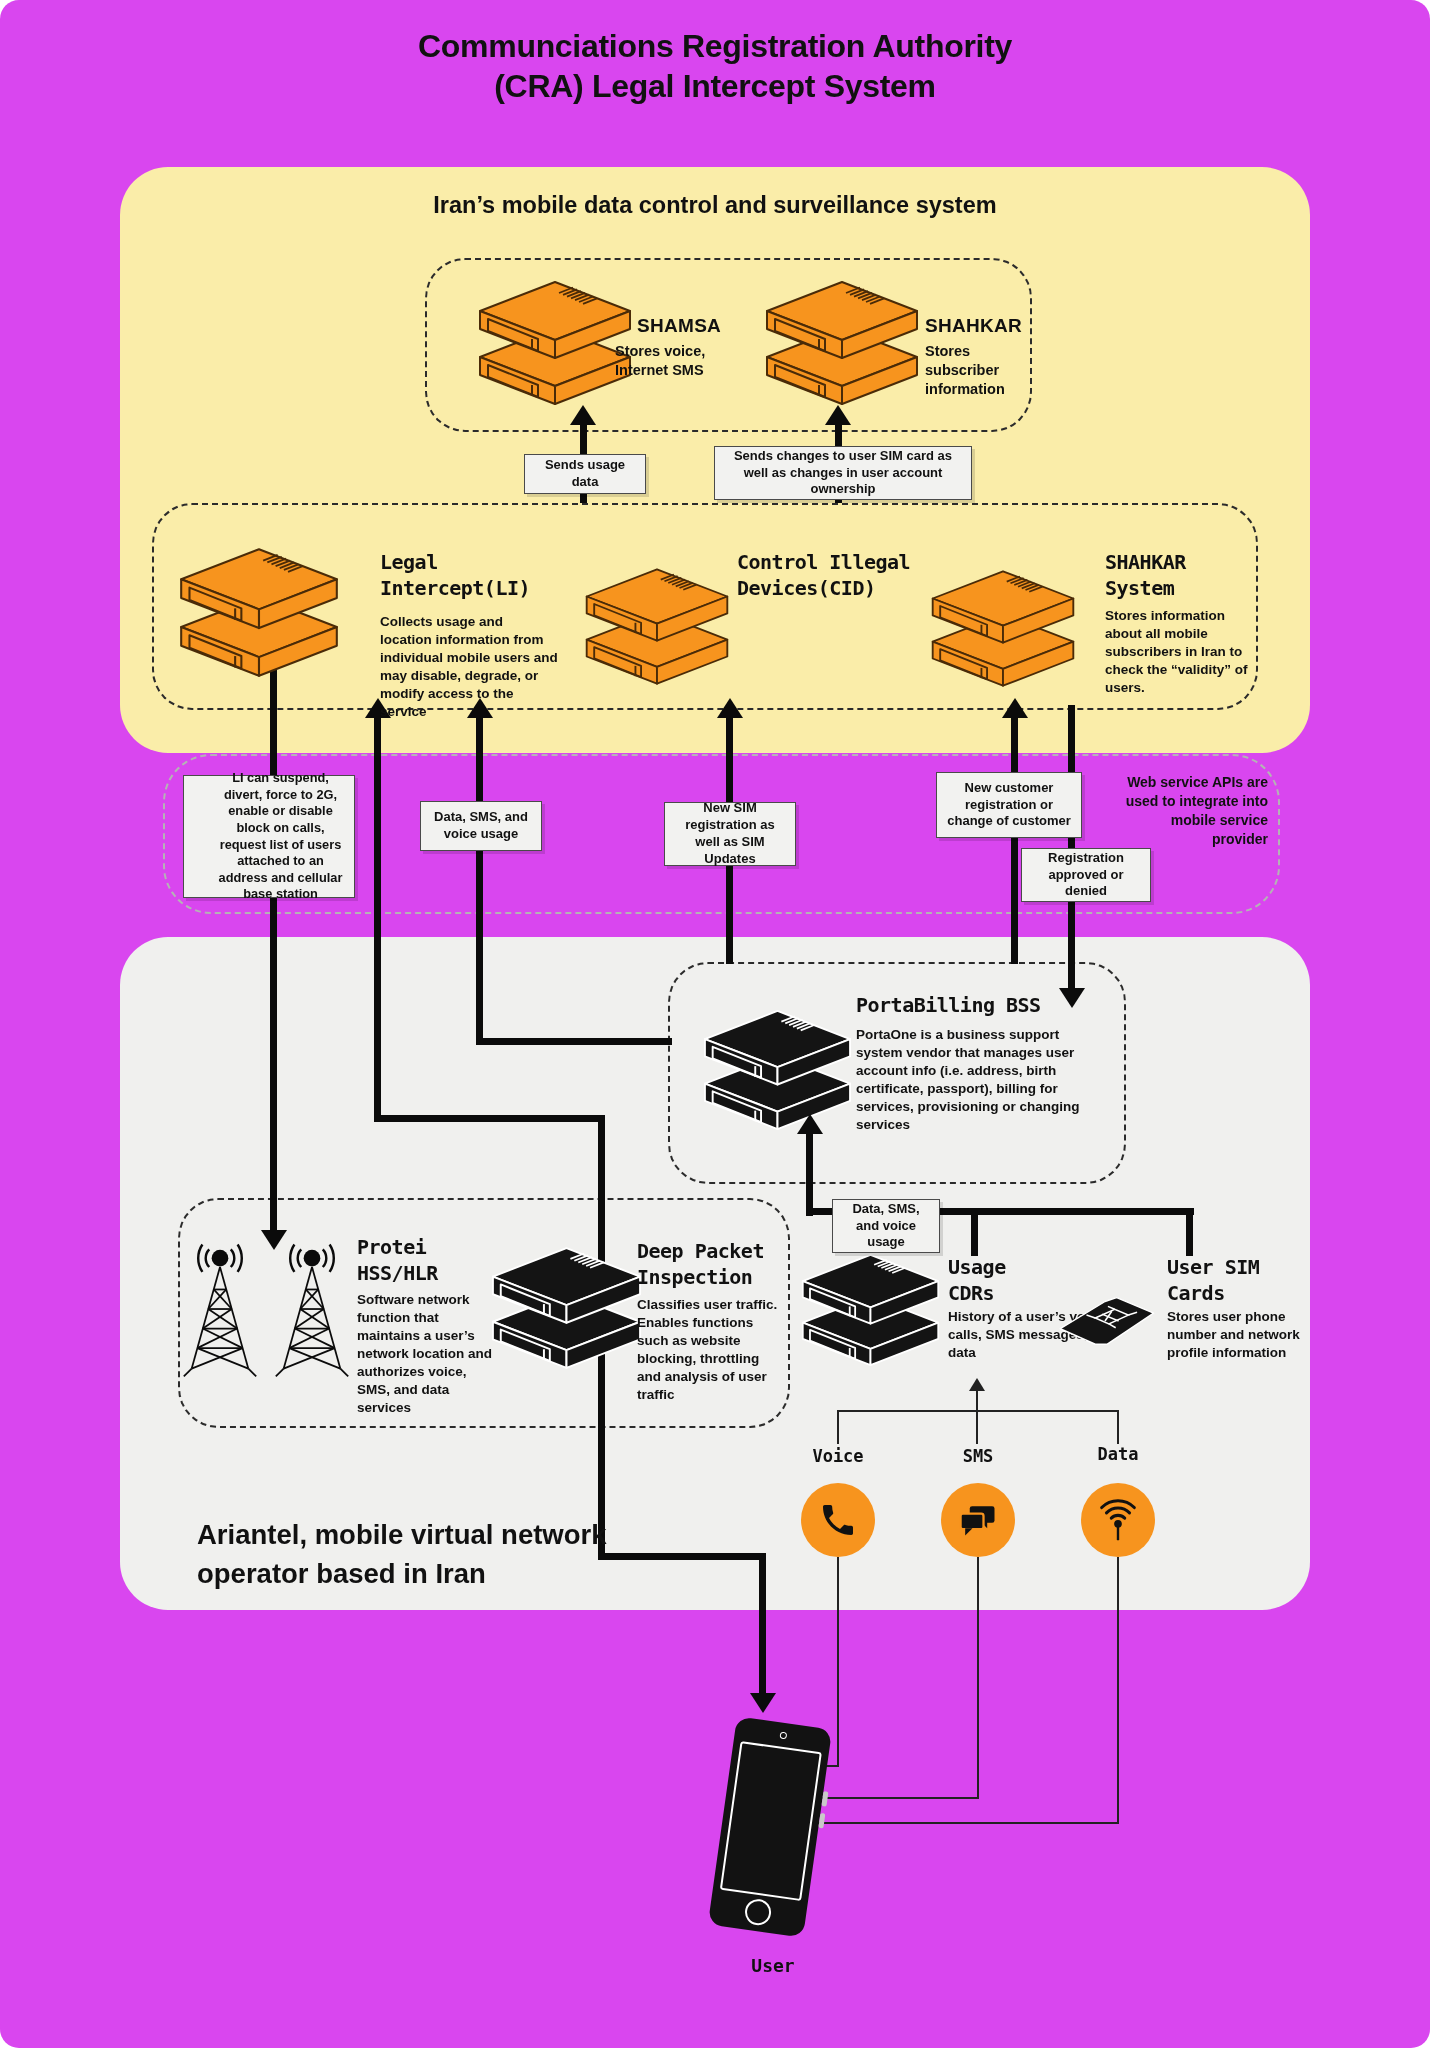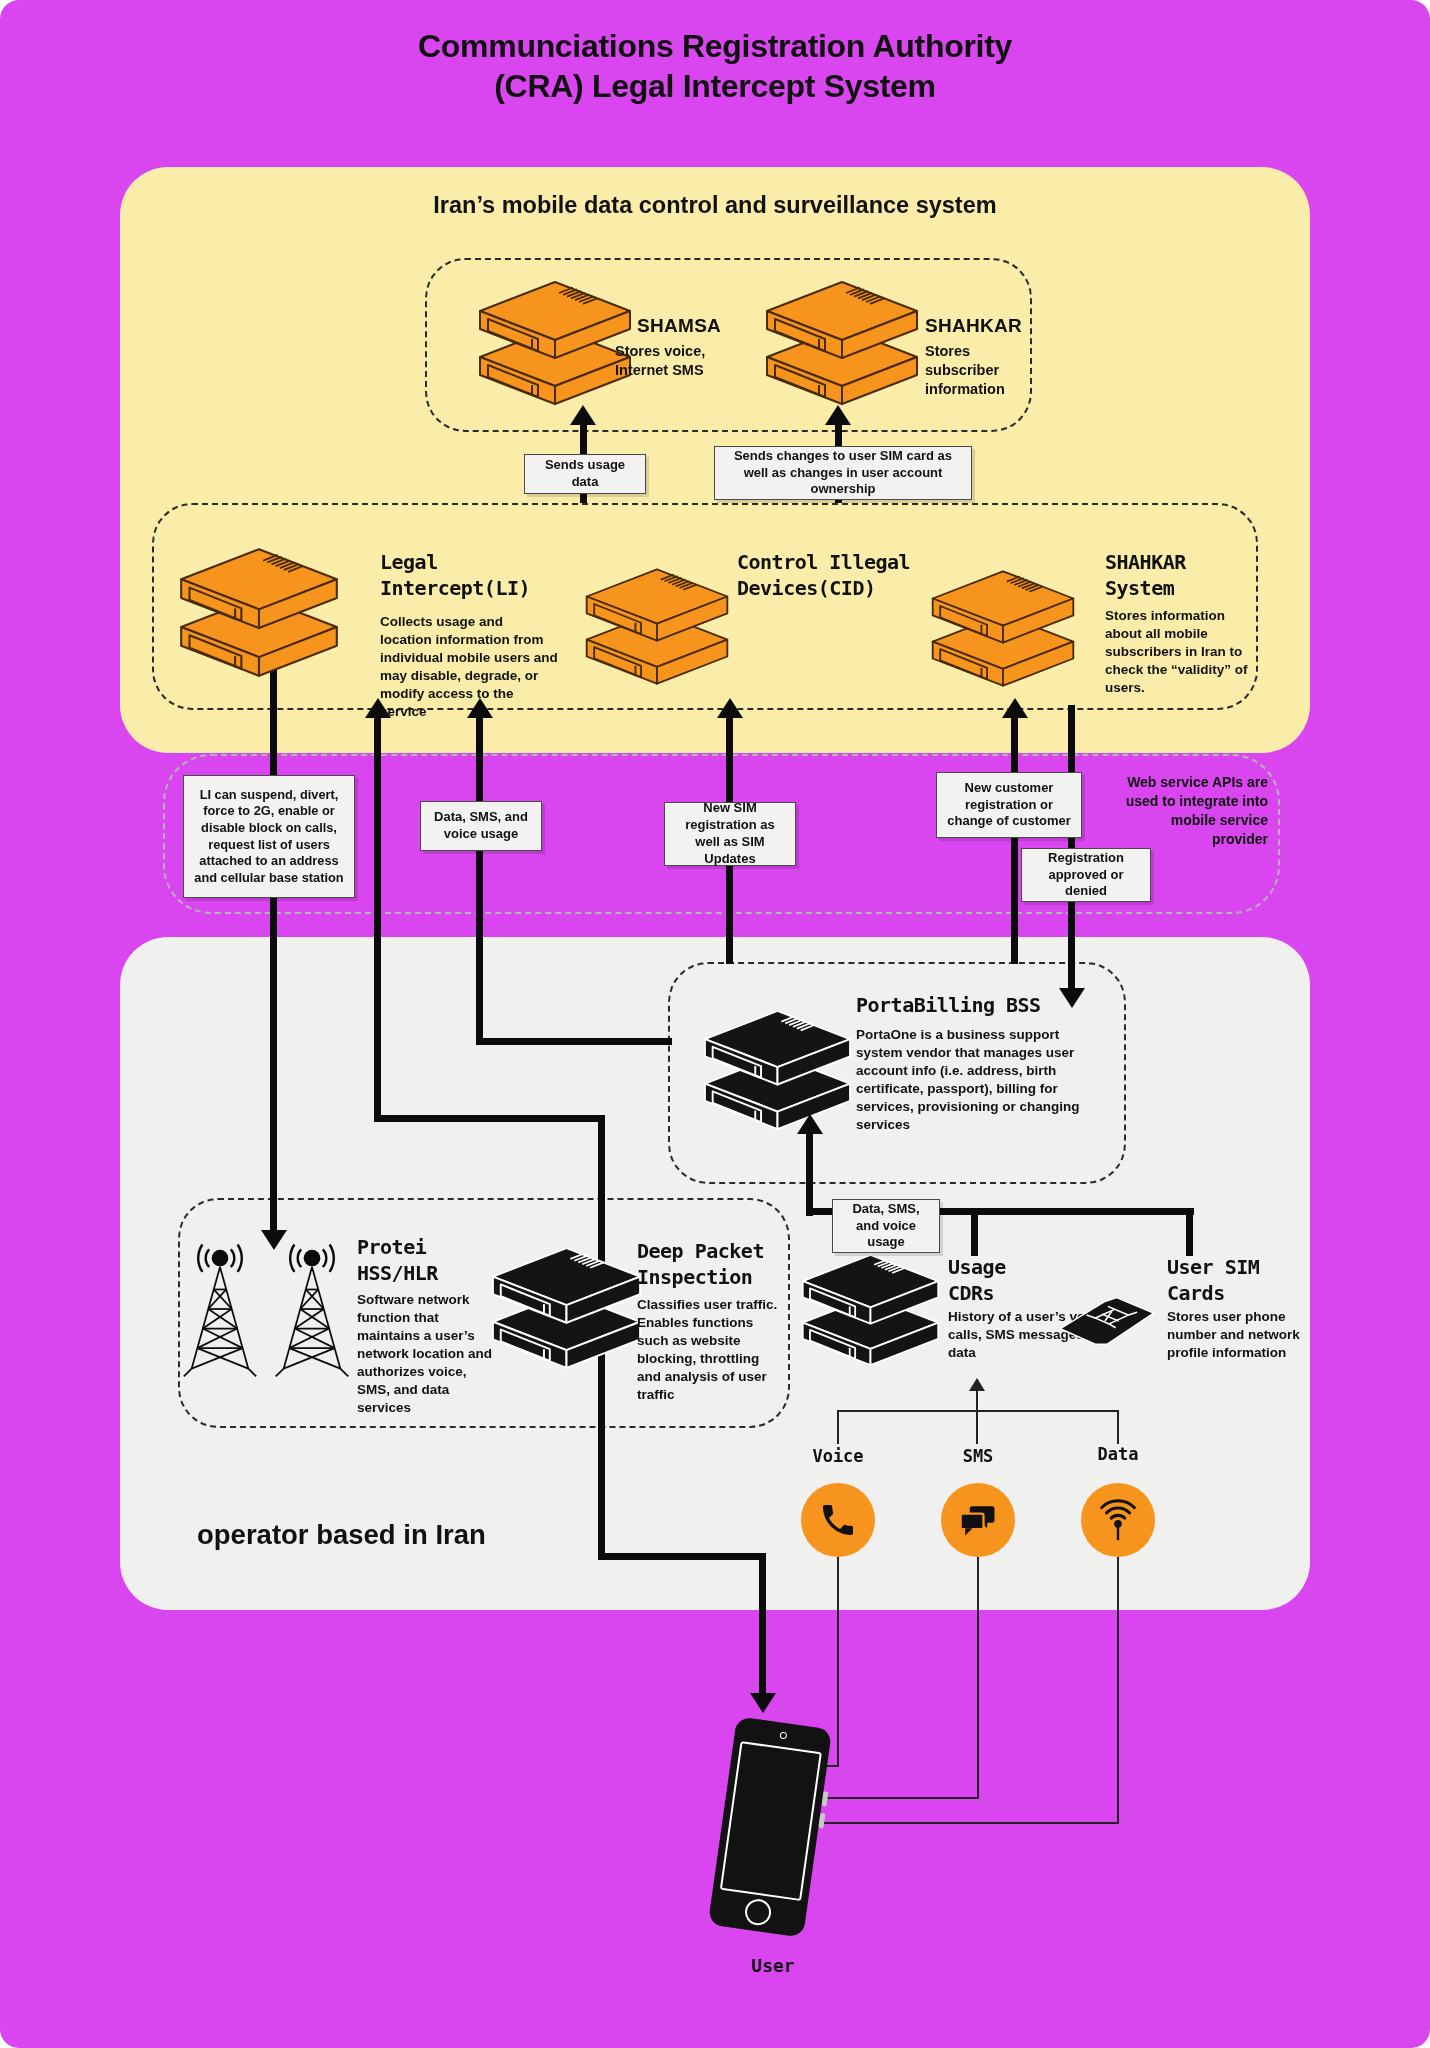--- a/index.html
+++ b/index.html
@@ -227,21 +227,21 @@
 
   <div class="ah-up" style="left:717px;top:698px;"></div>
   <div class="vline" style="left:726px;top:716px;height:248px;"></div>
 
   <div class="ah-up" style="left:1002px;top:698px;"></div>
   <div class="vline" style="left:1011px;top:716px;height:248px;"></div>
 
   <div class="vline" style="left:1068px;top:705px;height:285px;"></div>
   <div class="ah-down" style="left:1059px;top:988px;z-index:5;"></div>
 
-  <div class="lblbox" style="left:183px;top:775px;width:172px;height:123px;font-size:12.8px;">LI can suspend, divert, force to 2G, enable or disable block on calls, request list of users attached to an address and cellular base station</div>
+  <div class="lblbox" style="left:183px;top:775px;width:172px;height:123px;font-size:12.8px;padding-left:32px;">LI can suspend, divert, force to 2G, enable or disable block on calls, request list of users attached to an address and cellular base station</div>
   <div class="lblbox" style="left:420px;top:801px;width:122px;height:50px;">Data, SMS, and voice usage</div>
   <div class="lblbox" style="left:664px;top:802px;width:132px;height:64px;">New SIM registration as well as SIM Updates</div>
   <div class="lblbox" style="left:936px;top:772px;width:146px;height:66px;">New customer registration or change of customer</div>
   <div class="lblbox" style="left:1021px;top:848px;width:130px;height:54px;">Registration approved or denied</div>
   <div class="apinote">Web service APIs are used to integrate into mobile service provider</div>
 
   <div class="dashedbox" style="left:668px;top:962px;width:458px;height:222px;"></div>
   <svg class="icon" style="left:700px;top:1010px;" width="155" height="120" viewBox="0 0 160 124">
       <use href="#srv-stack-black"></use>
     </svg>
@@ -302,20 +302,21 @@
         <use href="#ic-sms"></use>
       </svg>
   </div>
   <div class="svc-circle" style="left:1081px;top:1483px;">
     <svg width="46" height="46" viewBox="0 0 48 48">
         <use href="#ic-data"></use>
       </svg>
   </div>
 
   <div class="ariantel">
+    <div>Ariantel, mobile virtual network</div>
     <div>operator based in Iran</div>
   </div>
 
   <div class="thin-v" style="left:837px;top:1557px;height:210px;"></div>
   <div class="thin-h" style="left:814px;top:1765px;width:25px;"></div>
   <div class="thin-v" style="left:977px;top:1557px;height:242px;"></div>
   <div class="thin-h" style="left:816px;top:1797px;width:163px;"></div>
   <div class="thin-v" style="left:1117px;top:1557px;height:267px;"></div>
   <div class="thin-h" style="left:818px;top:1822px;width:301px;"></div>
 

